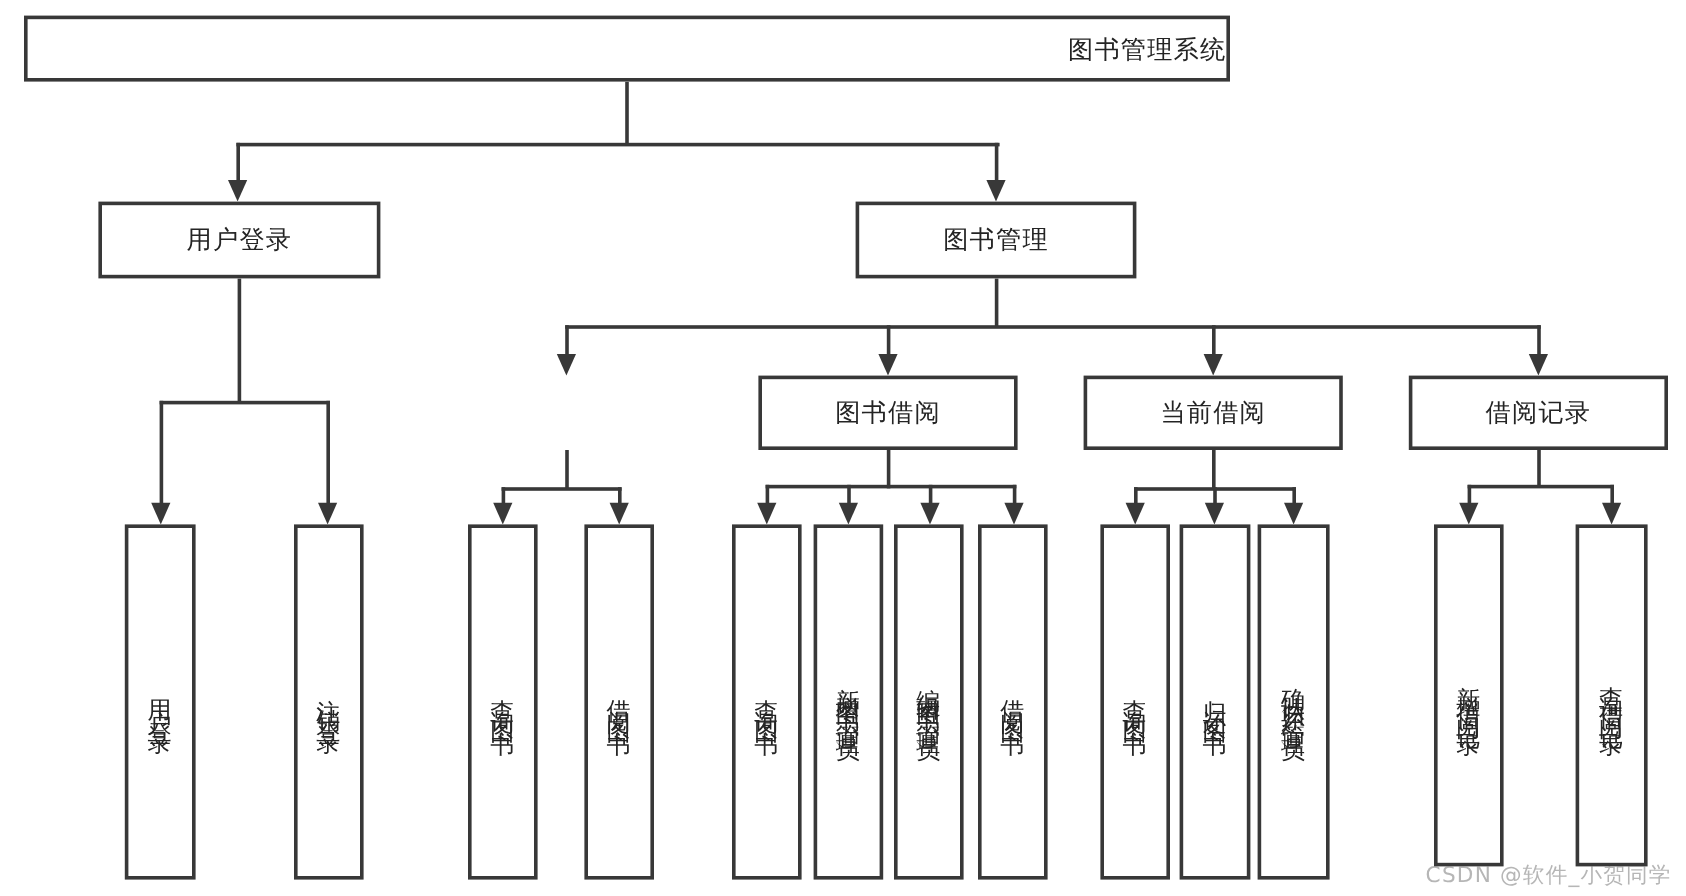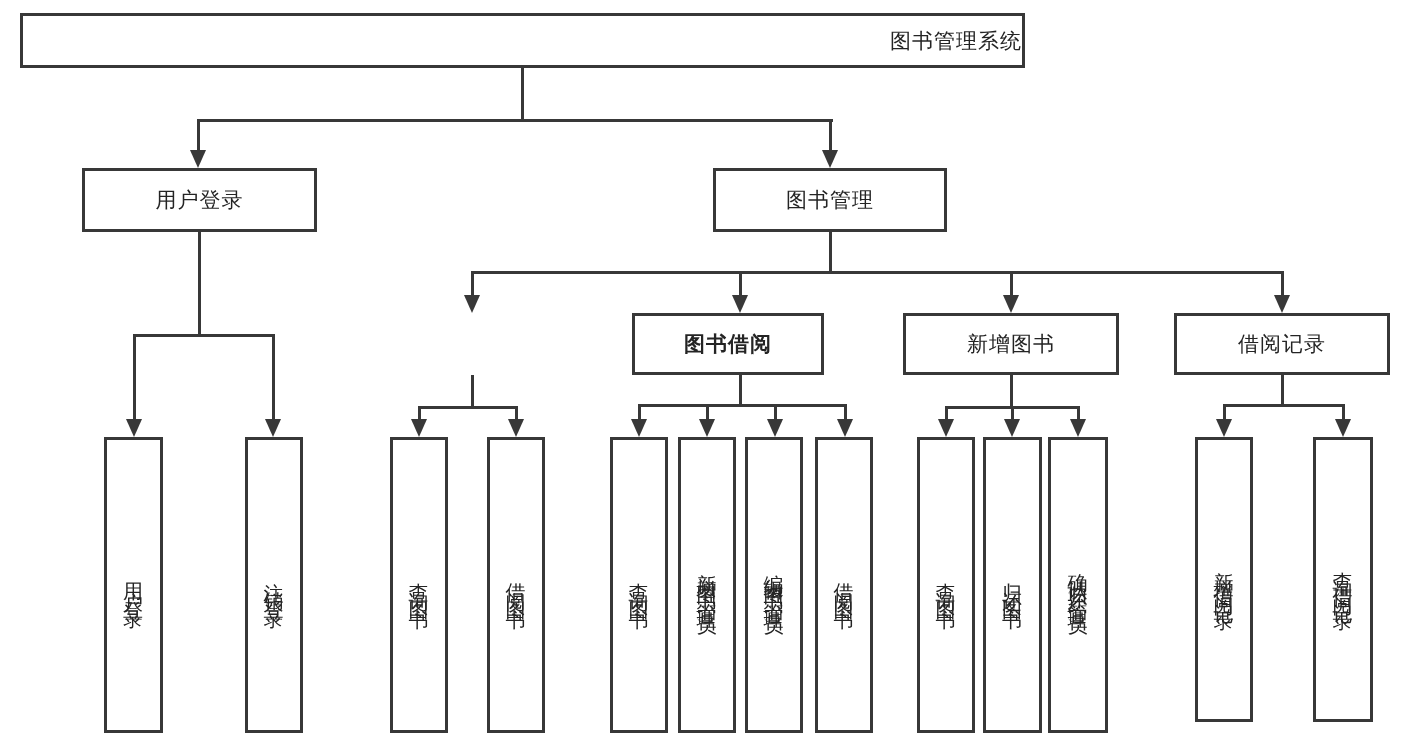--- a/index.html
+++ b/index.html
@@ -33,37 +33,38 @@
   .watermark {
     position:absolute; left:1188px; top:717px; z-index:0;
     color:#b6b6b6; font-size:18px; letter-spacing:1px; white-space:nowrap;
   }
 </style>
 </head>
 <body>
 
 <div class="canvas">
 
+  <div class="watermark">CSDN @软件_小贺同学</div>
 
   <div class="box" style="left:20px; top:13px; width:1005px; height:55px;justify-content:flex-end;">
     <span>图书管理系统</span>
   </div>
 
   <div class="box" style="left:82px; top:168px; width:235px; height:64px;">
     <span>用户登录</span>
   </div>
   <div class="box" style="left:713px; top:168px; width:234px; height:64px;">
     <span>图书管理</span>
   </div>
 
-  <div class="box" style="left:632px; top:313px; width:192px; height:62px;font-weight:bold;">
+  <div class="box" style="left:632px; top:313px; width:216px; height:62px;">
     <span>图书借阅</span>
   </div>
   <div class="box" style="left:903px; top:313px; width:216px; height:62px;">
-    <span>新增图书</span>
+    <span>当前借阅</span>
   </div>
   <div class="box" style="left:1174px; top:313px; width:216px; height:62px;">
     <span>借阅记录</span>
   </div>
 
   <div class="vbox" style="left:104px; top:437px; width:59px; height:296px;">
     <span class="vtext">用户登录</span>
   </div>
   <div class="vbox" style="left:245px; top:437px; width:58px; height:296px;">
     <span class="vtext">注销登录</span>

